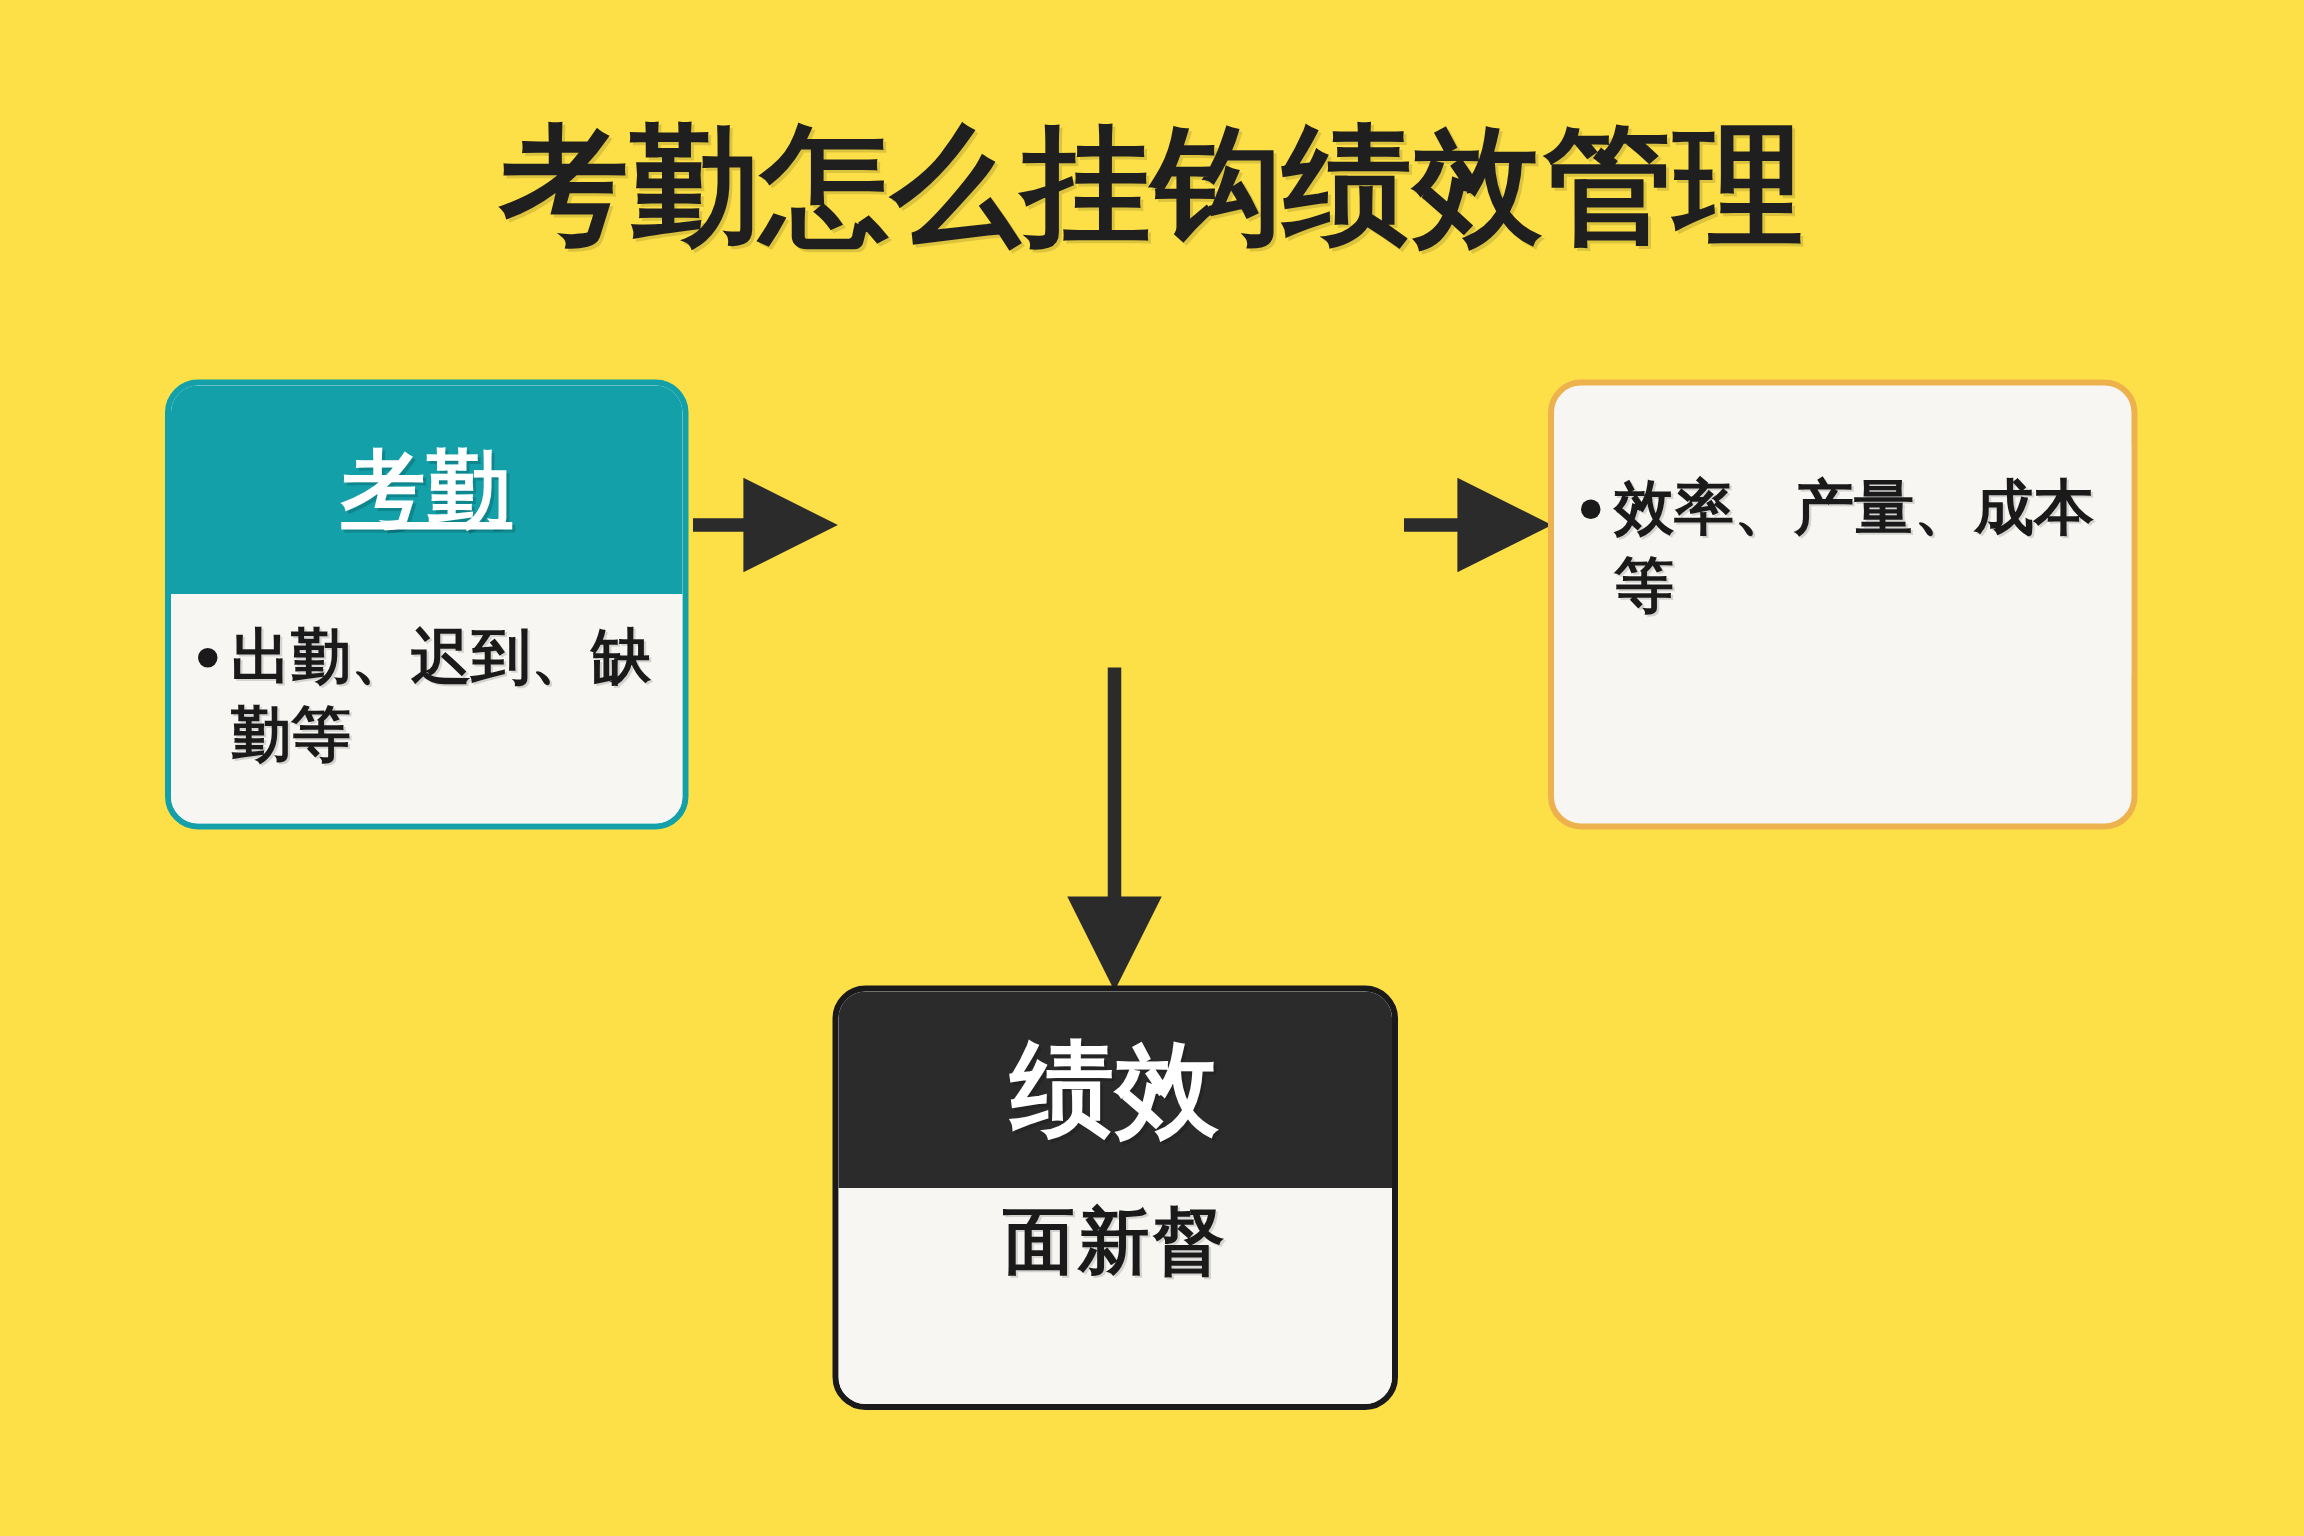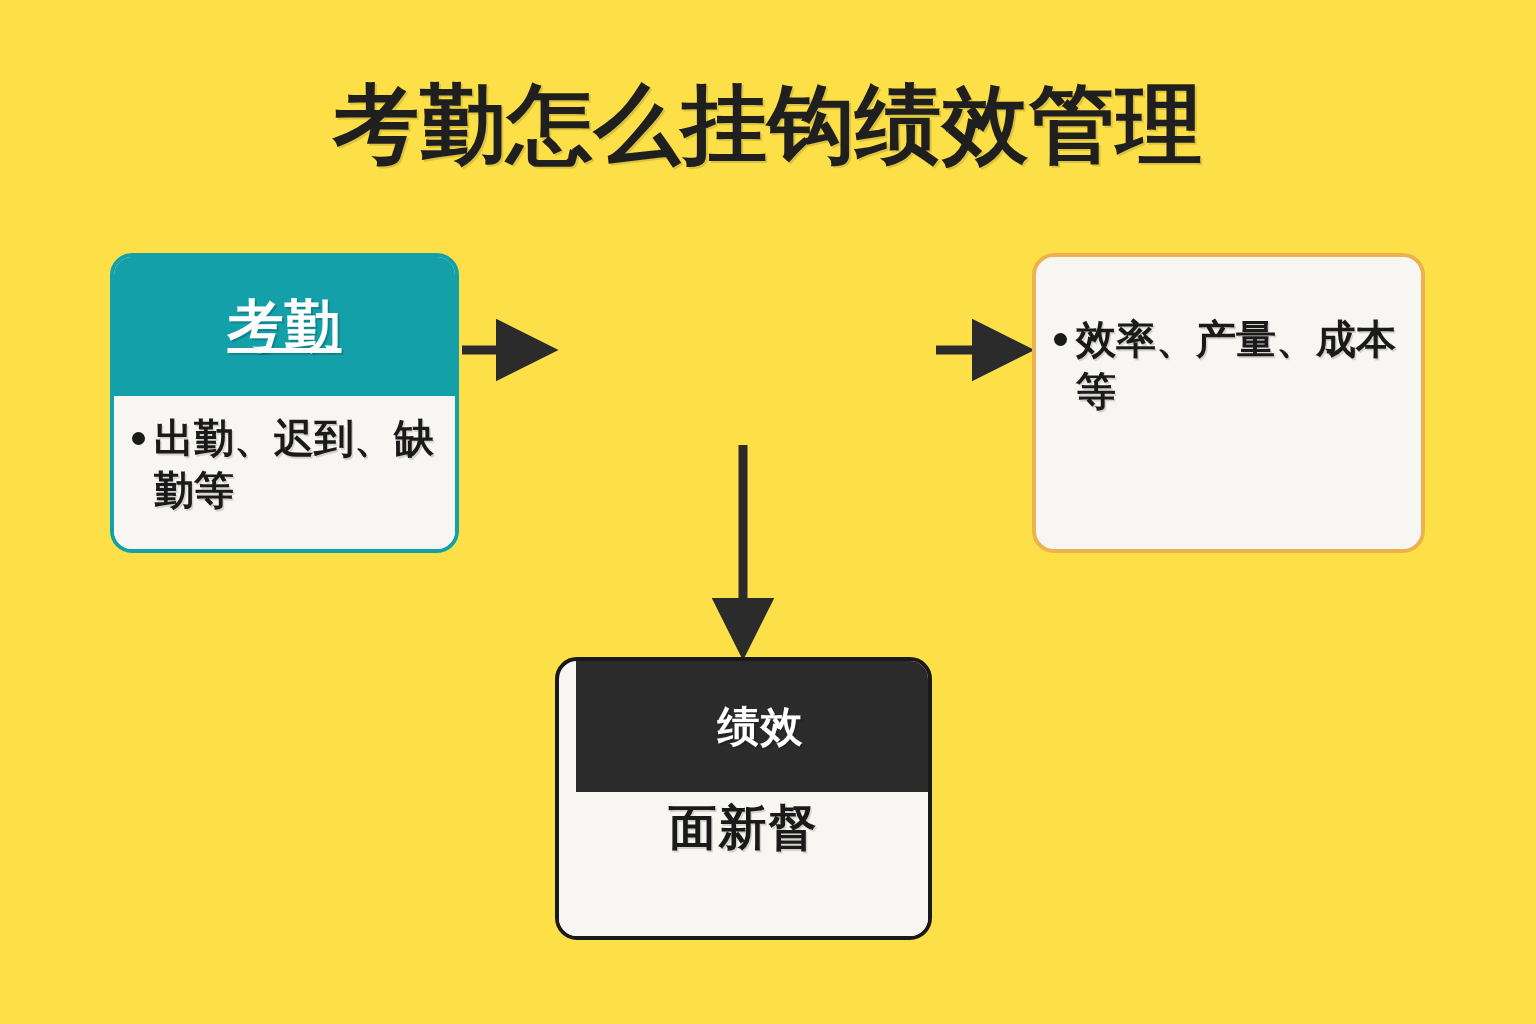--- a/index.html
+++ b/index.html
@@ -151,22 +151,21 @@
     left: 555px;
     top: 657px;
     width: 377px;
     height: 283px;
     border: 4px solid #1A1A1A;
     border-radius: 22px;
   }
   #card-performance .card-header {
     height: 131px;
     background: #2B2B2B;
-    font-size: 42px;
-    margin-left: 17px;
+    font-size: 69px;
   }
   #card-performance .card-body {
     height: 144px;
     align-items: flex-start;
     justify-content: center;
     padding: 4px;
   }
   #card-performance .center-text {
     font-size: 48px;
     font-weight: 700;

